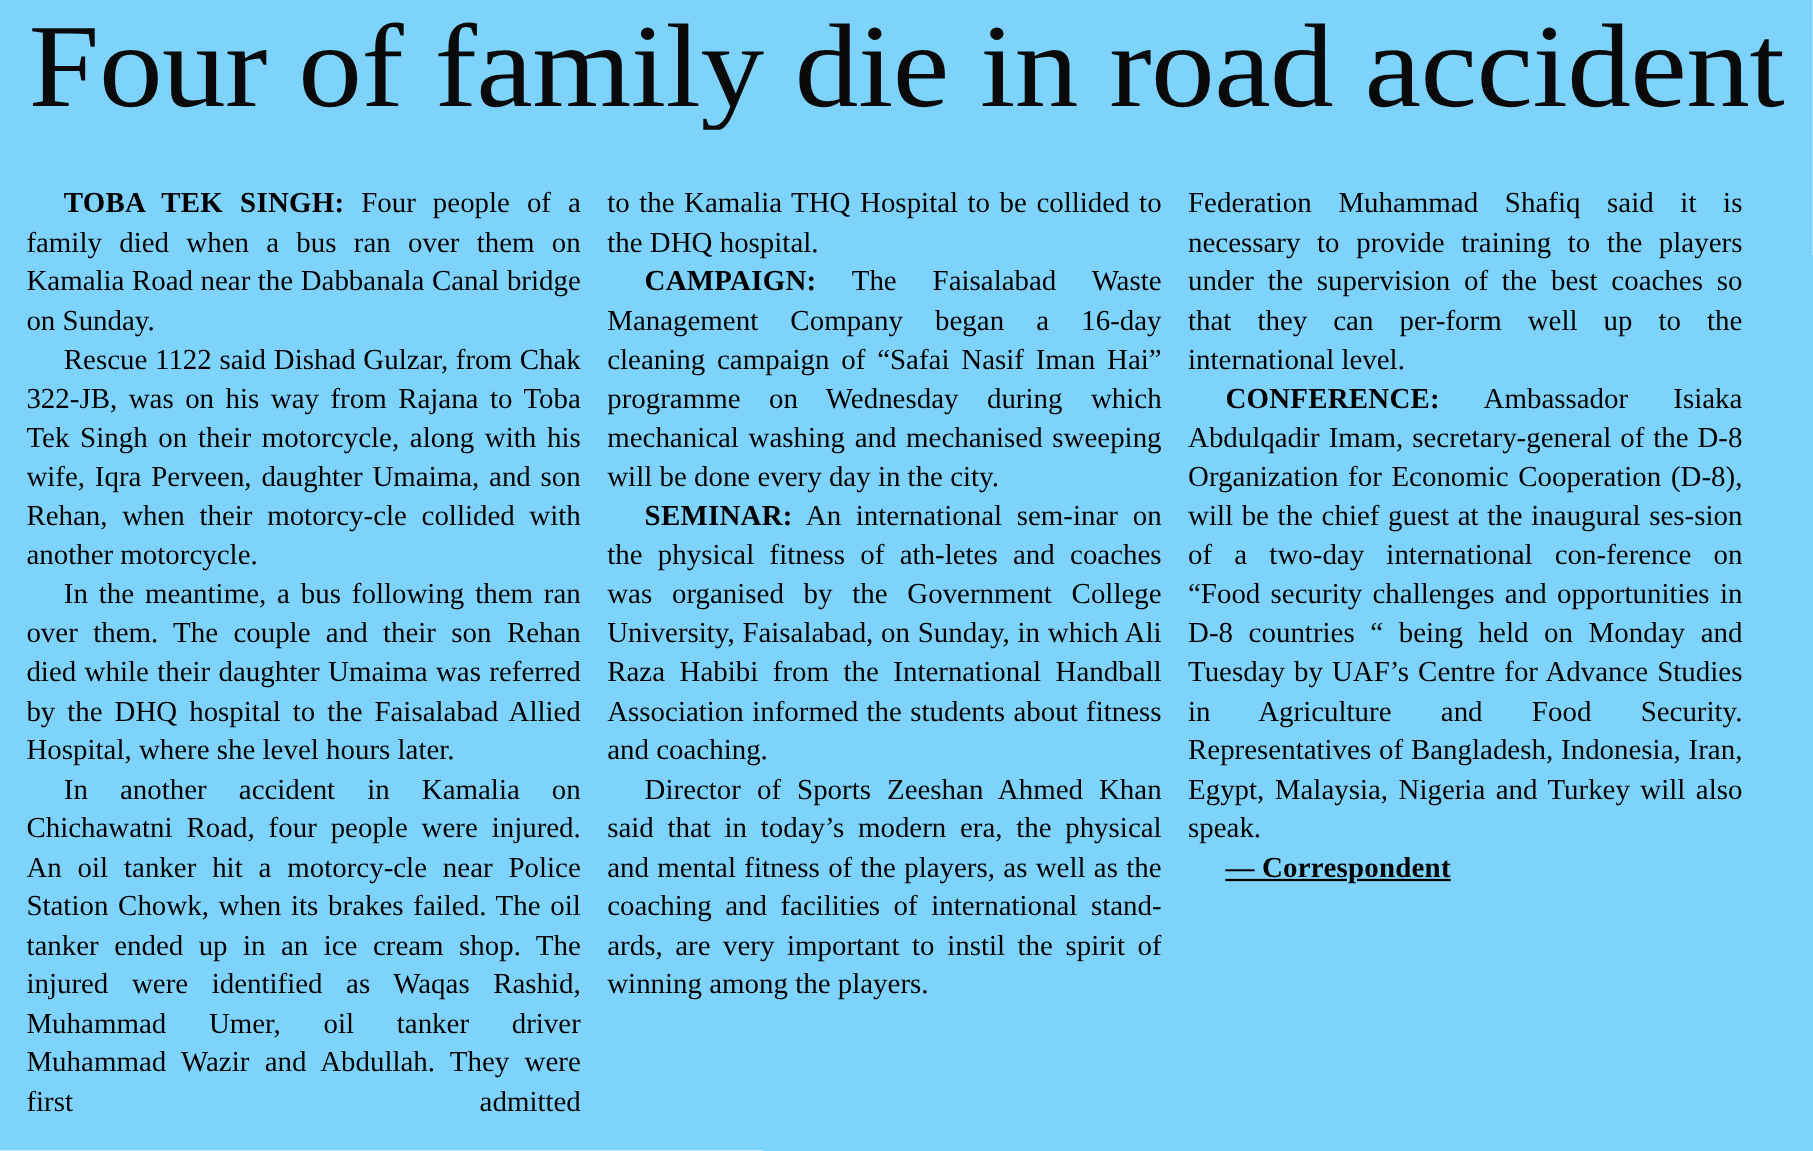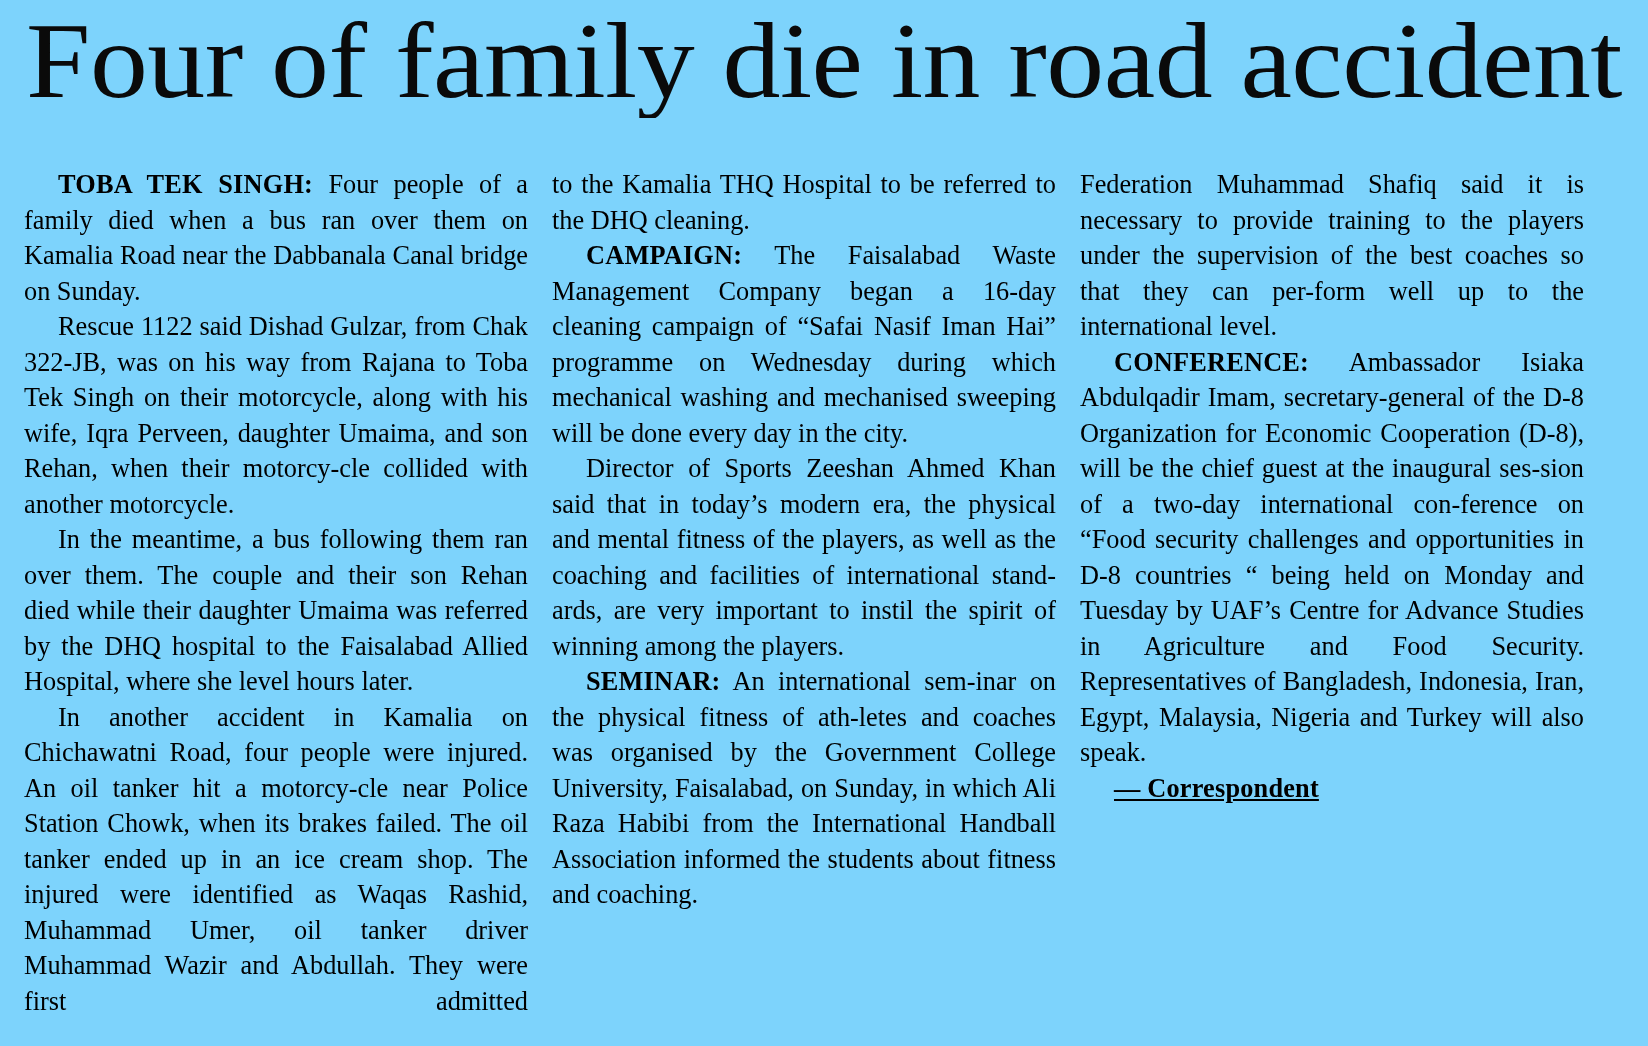--- a/index.html
+++ b/index.html
@@ -100,24 +100,24 @@
   <div class="columns">
 
     <div class="col">
       <p><span class="lead">TOBA TEK SINGH:</span><span> Four people of a family died when a bus ran over them on Kamalia Road near the Dabbanala Canal bridge on Sunday.</span></p>
       <p><span>Rescue 1122 said Dishad Gulzar, from Chak 322-JB, was on his way from Rajana to Toba Tek Singh on their motorcycle, along with his wife, Iqra Perveen, daughter Umaima, and son Rehan, when their motorcy-cle collided with another motorcycle.</span></p>
       <p><span>In the meantime, a bus following them ran over them. The couple and their son Rehan died while their daughter Umaima was referred by the DHQ hospital to the Faisalabad Allied Hospital, where she level hours later.</span></p>
       <p class="stretch-last"><span>In another accident in Kamalia on Chichawatni Road, four people were injured. An oil tanker hit a motorcy-cle near Police Station Chowk, when its brakes failed. The oil tanker ended up in an ice cream shop. The injured were identified as Waqas Rashid, Muhammad Umer, oil tanker driver Muhammad Wazir and Abdullah. They were first admitted</span></p>
     </div>
 
     <div class="col">
-      <p class="noindent"><span>to the Kamalia THQ Hospital to be referred to the DHQ cleaning.</span></p>
+      <p class="noindent"><span>to the Kamalia THQ Hospital to be collided to the DHQ hospital.</span></p>
       <p><span class="lead">CAMPAIGN:</span><span> The Faisalabad Waste Management Company began a 16-day cleaning campaign of “Safai Nasif Iman Hai” programme on Wednesday during which mechanical washing and mechanised sweeping will be done every day in the city.</span></p>
+      <p><span class="lead">SEMINAR:</span><span> An international sem-inar on the physical fitness of ath-letes and coaches was organised by the Government College University, Faisalabad, on Sunday, in which Ali Raza Habibi from the International Handball Association informed the students about fitness and coaching.</span></p>
       <p><span>Director of Sports Zeeshan Ahmed Khan said that in today’s modern era, the physical and mental fitness of the players, as well as the coaching and facilities of international stand-ards, are very important to instil the spirit of winning among the players.</span></p>
-      <p><span class="lead">SEMINAR:</span><span> An international sem-inar on the physical fitness of ath-letes and coaches was organised by the Government College University, Faisalabad, on Sunday, in which Ali Raza Habibi from the International Handball Association informed the students about fitness and coaching.</span></p>
     </div>
 
     <div class="col">
       <p class="noindent"><span>Federation Muhammad Shafiq said it is necessary to provide training to the players under the supervision of the best coaches so that they can per-form well up to the international level.</span></p>
       <p><span class="lead">CONFERENCE:</span><span> Ambassador Isiaka Abdulqadir Imam, secretary-general of the D-8 Organization for Economic Cooperation (D-8), will be the chief guest at the inaugural ses-sion of a two-day international con-ference on “Food security challenges and opportunities in D-8 countries “ being held on Monday and Tuesday by UAF’s Centre for Advance Studies in Agriculture and Food Security. Representatives of Bangladesh, Indonesia, Iran, Egypt, Malaysia, Nigeria and Turkey will also speak.</span></p>
       <p class="byline">— Correspondent</p>
     </div>
 
   </div>
 </div>

